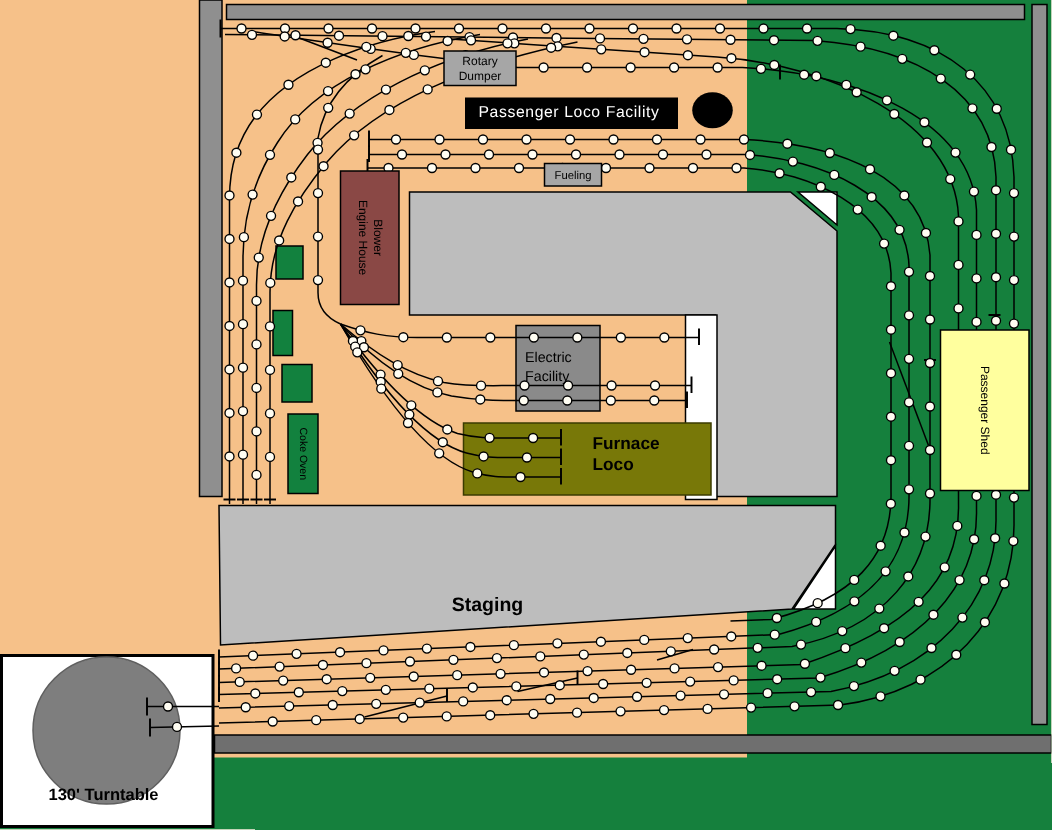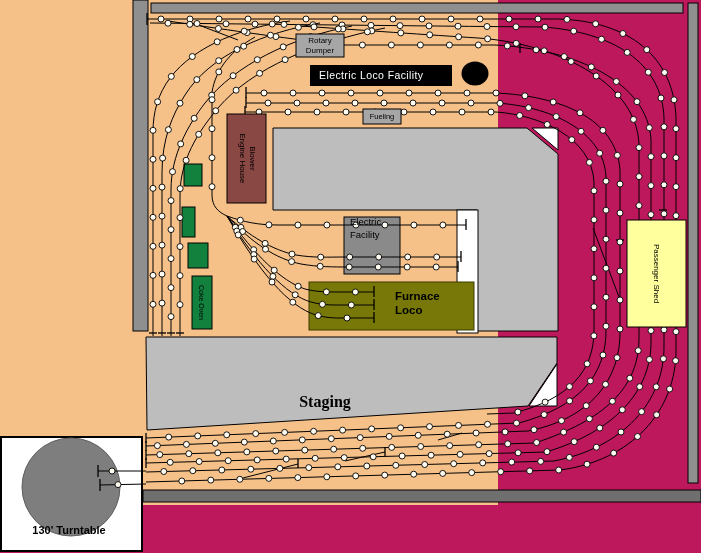--- a/index.html
+++ b/index.html
@@ -1,37 +1,37 @@
 <!DOCTYPE html>
 <html style="--base: #F6C189; --area-gray: #BDBDBD; --wall-gray: #8F8F8F; --wall-dark: #6F6F6F; --box-gray: #A6A6A6; --furnace-gray: #8A8A8A; --turntable-gray: #7E7E7E; --maroon: #8A4845; --olive: #787808; --green: #12813E; --yellow: #FFFF9E; --black: #000000; --white: #FFFFFF; --node-fill: #FFFDF2;"><head>
 <meta charset="utf-8">
 <style>
   html,body{margin:0;padding:0;background:#fff;}
   #canvas{
-    position:relative;width:701px;height:553px;background:#be185d;overflow:hidden;
+    position:relative;width:701px;height:553px;background:#15803d;overflow:hidden;
     font-family:"Liberation Sans", sans-serif;
   }
   #plan{position:absolute;left:0;top:0;}
   .trk,.aux{fill:none;stroke:#000;stroke-width:1;}
   .tick{stroke:#000;stroke-width:1.3;}
   .node{fill:var(--node-fill);stroke:#000;stroke-width:0.9;}
   .lbl{position:absolute;color:#000;pointer-events:none;}
   .center{display:flex;align-items:center;justify-content:center;text-align:center;}
   .vwrap{position:absolute;display:flex;align-items:center;justify-content:center;pointer-events:none;}
   .vtext{transform:rotate(90deg);transform-origin:center;text-align:center;white-space:nowrap;color:#000;}
   .line{display:block;}
   #plf-label{color:#fff;font-size:10.5px;letter-spacing:0.4px;line-height:21px;padding-left:9px;box-sizing:border-box;}
   #rotary-label{font-size:8px;line-height:1.25;}
   #fueling-label{font-size:7.5px;font-weight:normal;line-height:15px;}
   #furnace-label{font-size:9.5px;line-height:1.3;padding-left:6px;display:flex;flex-direction:column;justify-content:center;box-sizing:border-box;}
   #rollingmill-label{font-size:11.5px;font-weight:bold;line-height:1.25;}
   #blower-label .vtext{font-size:8px;line-height:1.3;}
   #coke-label .vtext{font-size:7px;}
   #shed-label .vtext{font-size:8px;}
-  #staging-label{font-size:16px;font-weight:bold;font-family:Liberation Serif, serif;}
+  #staging-label{font-size:13px;font-weight:bold;}
   #turntable-label{font-size:11px;font-weight:bold;margin-top:36px;}
 </style>
 </head>
 <body>
 
 <div id="canvas">
 
   <svg id="plan" width="701" height="553" viewBox="0 0 701 553" xmlns="http://www.w3.org/2000/svg">
 
     <rect x="0" y="0" width="498" height="505" style="fill:var(--base)"></rect>
@@ -504,32 +504,32 @@
     <rect x="627" y="220" width="59" height="107" style="fill:var(--yellow);stroke:#000;stroke-width:1"></rect>
   </svg>
 
   <div class="lbl center" id="rotary-label" style="left:296px;top:34px;width:48px;height:23px;">
     <span>
         <span class="line">Rotary</span>
         <span class="line">Dumper</span>
       </span>
   </div>
 
-  <div class="lbl" id="plf-label" style="left:310px;top:65px;width:142px;height:21px;">Electric Loco Facility</div>
+  <div class="lbl" id="plf-label" style="left:310px;top:65px;width:142px;height:21px;">Passenger Loco Facility</div>
 
   <div class="lbl center" id="fueling-label" style="left:363px;top:109px;width:38px;height:15px;">Fueling</div>
 
   <div class="vwrap" id="blower-label" style="left:227px;top:114px;width:39px;height:89px;">
     <span class="vtext">
         <span class="line">Blower</span>
         <span class="line">Engine House</span>
       </span>
   </div>
 
-  <div class="lbl" id="furnace-label" style="left:344px;top:200px;width:56px;height:57px;">
+  <div class="lbl" id="furnace-label" style="left:344px;top:217px;width:56px;height:57px;">
     <span class="line">Electric</span>
     <span class="line">Facility</span>
   </div>
 
   <div class="lbl" id="rollingmill-label" style="left:395px;top:289px;width:80px;">
     <span class="line">Furnace</span>
     <span class="line">Loco</span>
   </div>
 
   <div class="vwrap" id="coke-label" style="left:192px;top:276px;width:20px;height:53px;">

